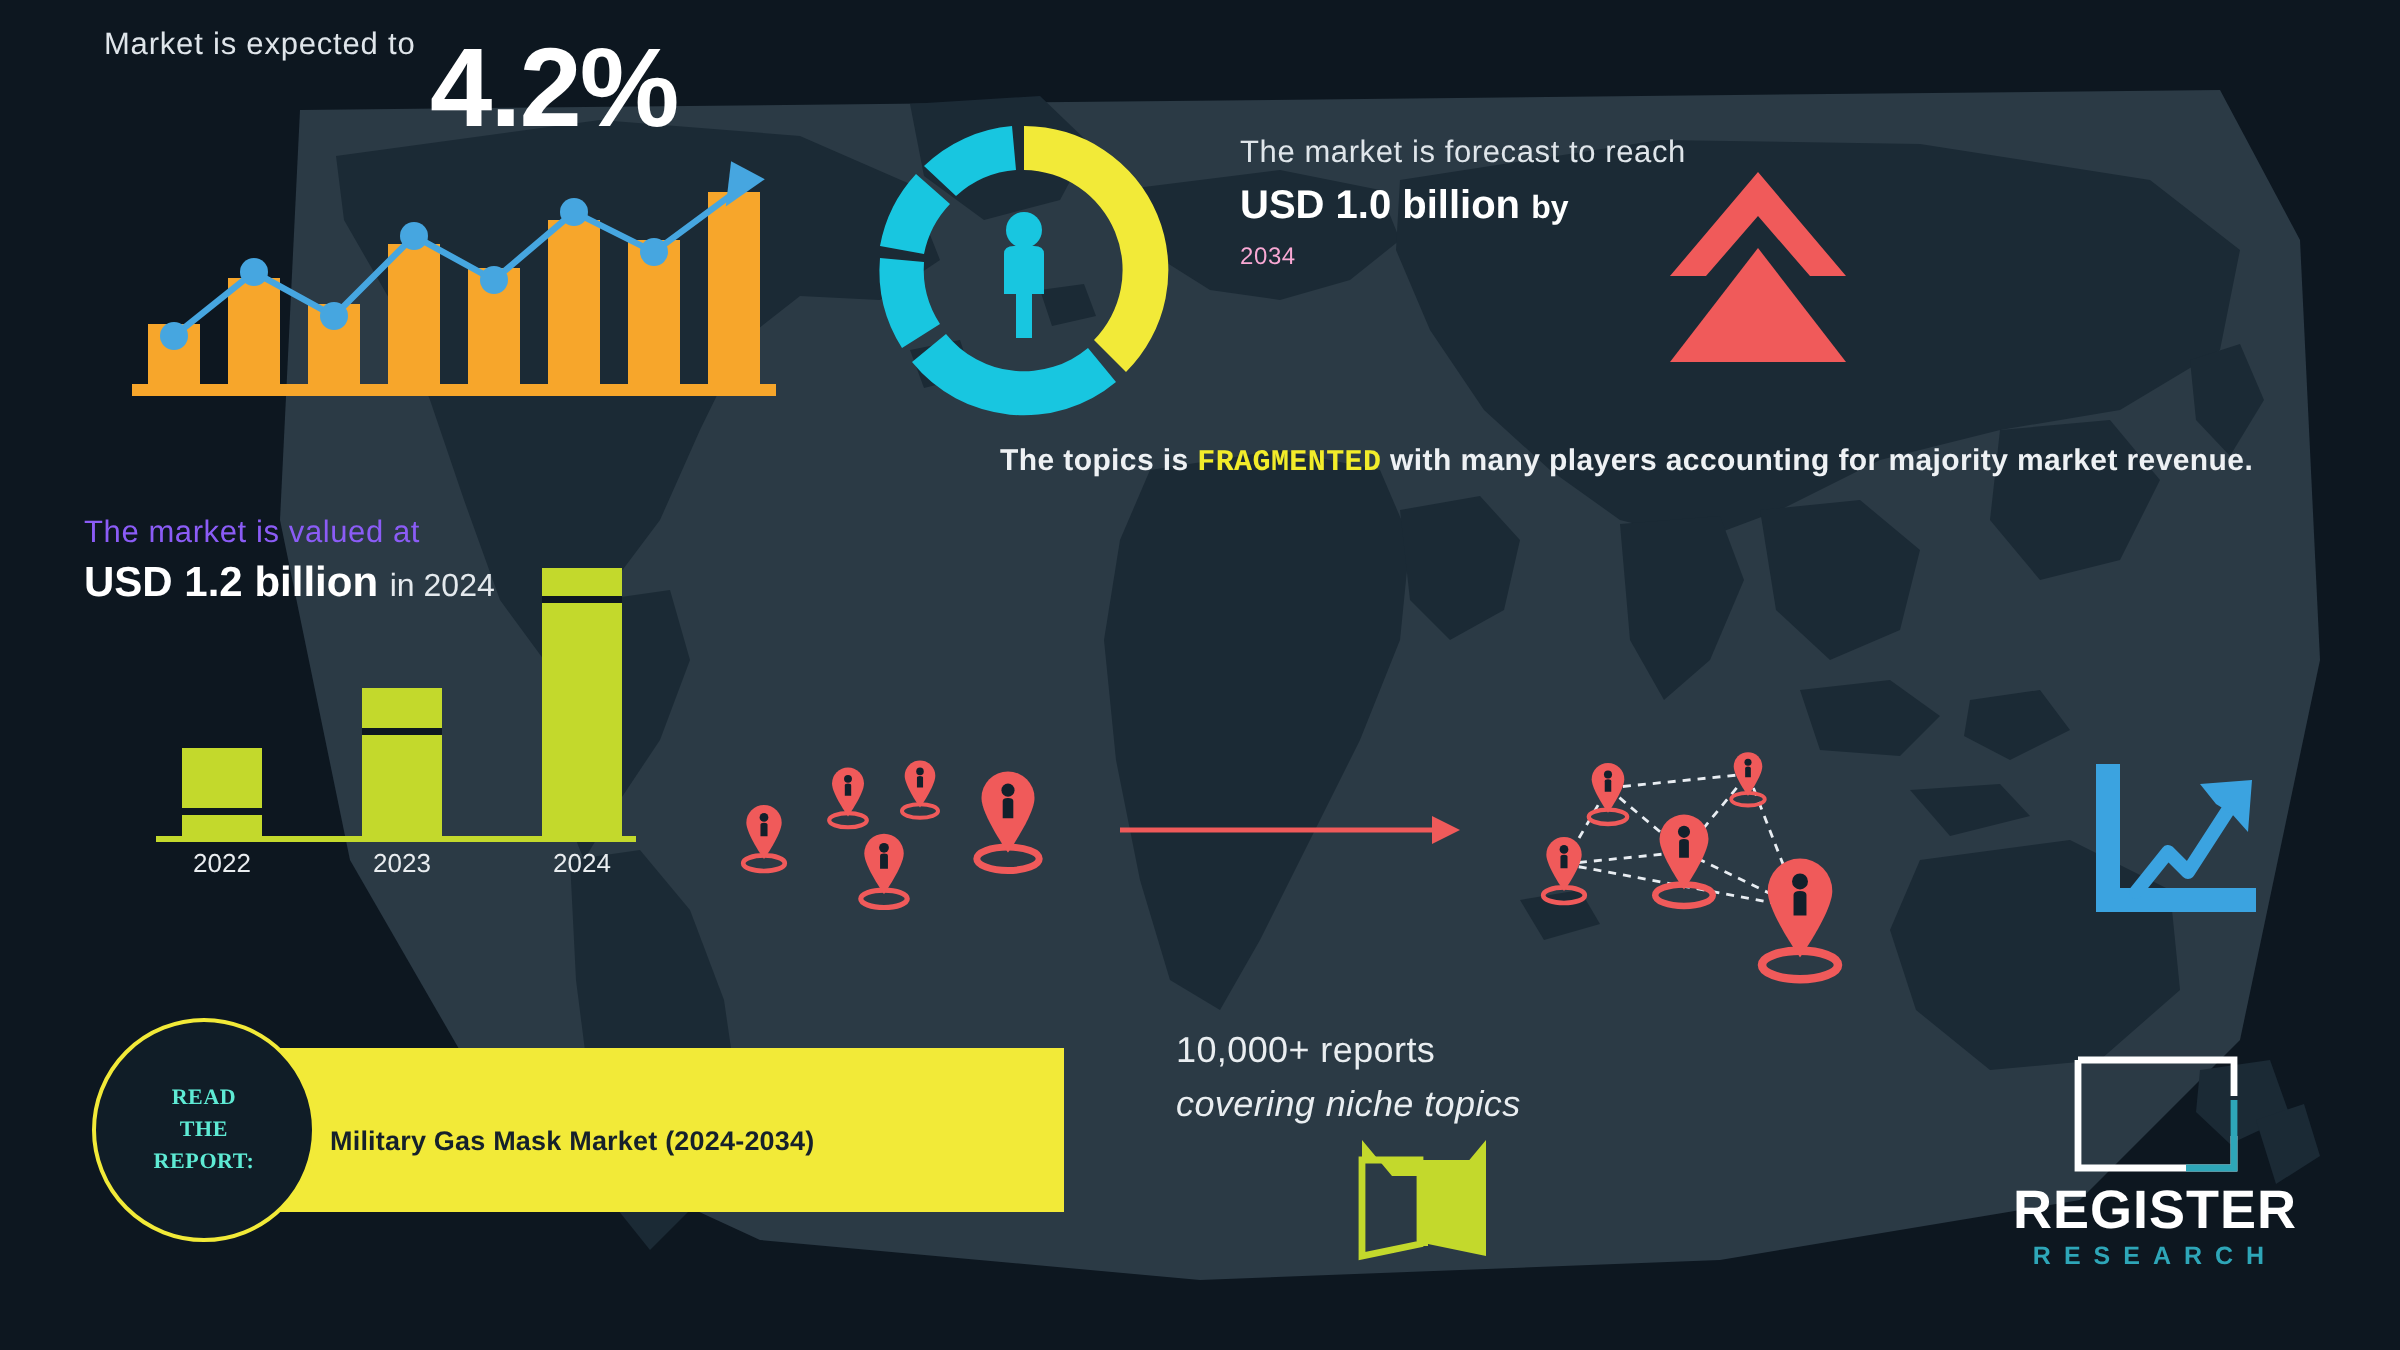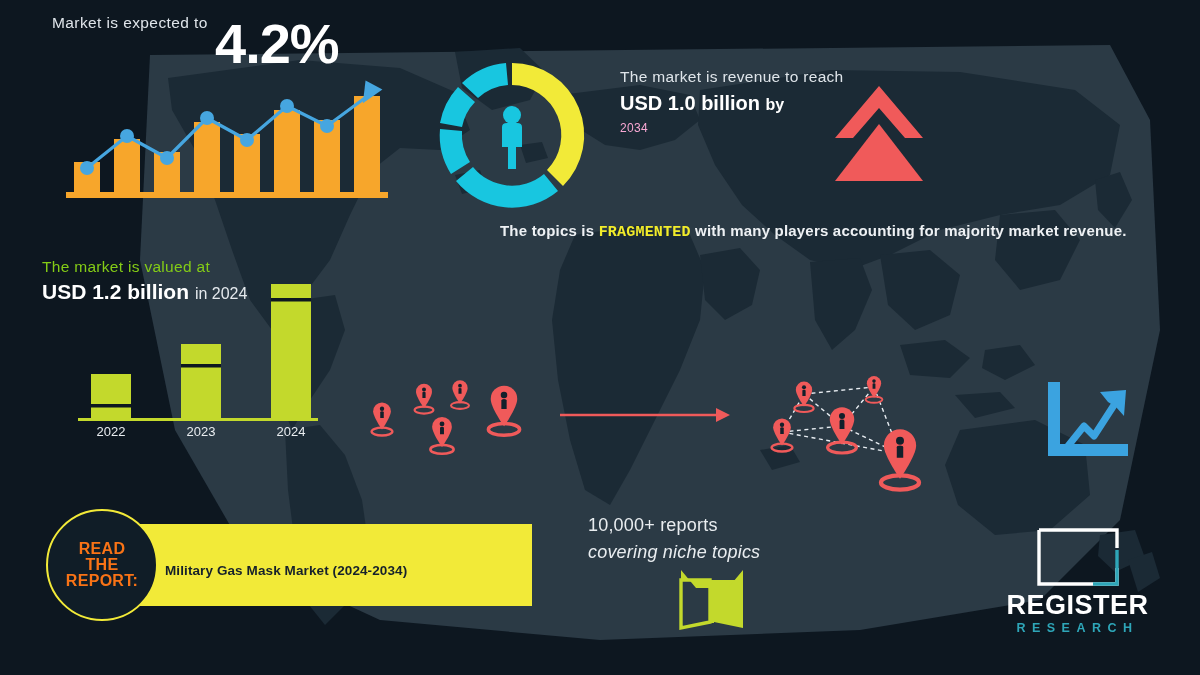--- a/index.html
+++ b/index.html
@@ -38,21 +38,21 @@
   #fc-l1 { font-size:15.5px; color:#dfe5ea; line-height:22px; letter-spacing:.3px; }
   #fc-l2 { font-size:20px; font-weight:700; color:#ffffff; line-height:26px; margin-top:2px;}
   #fc-l2 span.by { font-size:16px; font-weight:700; }
   #fc-l3 { font-size:12px; color:#f9a8d4; line-height:21px; letter-spacing:.3px;}
 
   #fragmented-block { left:500px; top:219px; width:640px; }
   #fragmented-block .line { font-size:15px; font-weight:700; color:#eef1f4; line-height:24px; letter-spacing:.2px;}
   #fragmented-block .hl { color:#f2ec2a; font-weight:700;font-family:Liberation Mono, monospace; }
 
   #value-block { left:42px; top:256px; width:300px; }
-  #val-l1 { font-size:15.5px; color:#84cc16; line-height:22px; letter-spacing:.3px;}
+  #val-l1 { font-size:15.5px; color:#8b5cf6; line-height:22px; letter-spacing:.3px;}
   #val-l2 { font-size:21px; font-weight:700; color:#ffffff; line-height:28px;}
   #val-l2 span.in { font-size:16px; font-weight:400; color:#e4e9ed; }
 
   #reports-block { left:588px; top:512px; width:250px; }
   #rep-l1 { font-size:18px; color:#e9edf0; line-height:27px; letter-spacing:.2px;}
   #rep-l2 { font-size:18px; color:#e9edf0; line-height:27px; letter-spacing:.2px;font-style:italic;}
 
   
   #banner {
     position:absolute; left:140px; top:524px; width:392px; height:82px;
@@ -63,22 +63,22 @@
     font-size:13.5px; font-weight:700; color:#16212b; letter-spacing:.1px;
   }
   #read-circle {
     position:absolute; left:46px; top:509px; width:112px; height:112px;
     border-radius:50%;
     background:#101d27;
     border:2.5px solid #f2ea38;
     display:flex; align-items:center; justify-content:center; flex-direction:column;
   }
   #read-circle div {
-    font-size:16px; font-weight:700; color:#f97316; line-height:16px;
-    text-align:center; letter-spacing:.3px;
+    font-size:11px; font-weight:700; color:#5eead4; line-height:16px;
+    text-align:center; letter-spacing:.3px;font-family:Liberation Serif, serif;
   }
 
   
   #logo { position:absolute; left:985px; top:528px; width:185px; height:120px; }
   #logo-name {
     position:absolute; left:0; top:62px; width:185px; text-align:center;
     font-size:27px; font-weight:700; color:#ffffff; letter-spacing:.5px;
   }
   #logo-sub {
     position:absolute; left:0; top:93px; width:185px; text-align:center;
@@ -191,21 +191,21 @@
       </g>
     </g>
   </svg>
 
   <div class="txt" id="cagr-block">
     <div id="cagr-l1" class="lt">Market is expected to</div>
   </div>
   <div id="cagr-value">4.2%</div>
 
   <div class="txt" id="forecast-block">
-    <div id="fc-l1" class="lt">The market is revenue to reach</div>
+    <div id="fc-l1" class="lt">The market is forecast to reach</div>
     <div id="fc-l2"><span>USD 1.0 billion</span> <span class="by">by</span></div>
     <div id="fc-l3" class="lt">2034</div>
   </div>
 
   <svg style="position:absolute;left:833px;top:82px;" width="92" height="102" viewBox="0 0 92 102">
     <path fill="#f05a5a" d="M46,4 L90,56 L72,56 L46,26 L20,56 L2,56 Z"></path>
     <path fill="#f05a5a" d="M46,42 L90,99 L2,99 Z"></path>
   </svg>
 
   <div class="txt" id="fragmented-block">

